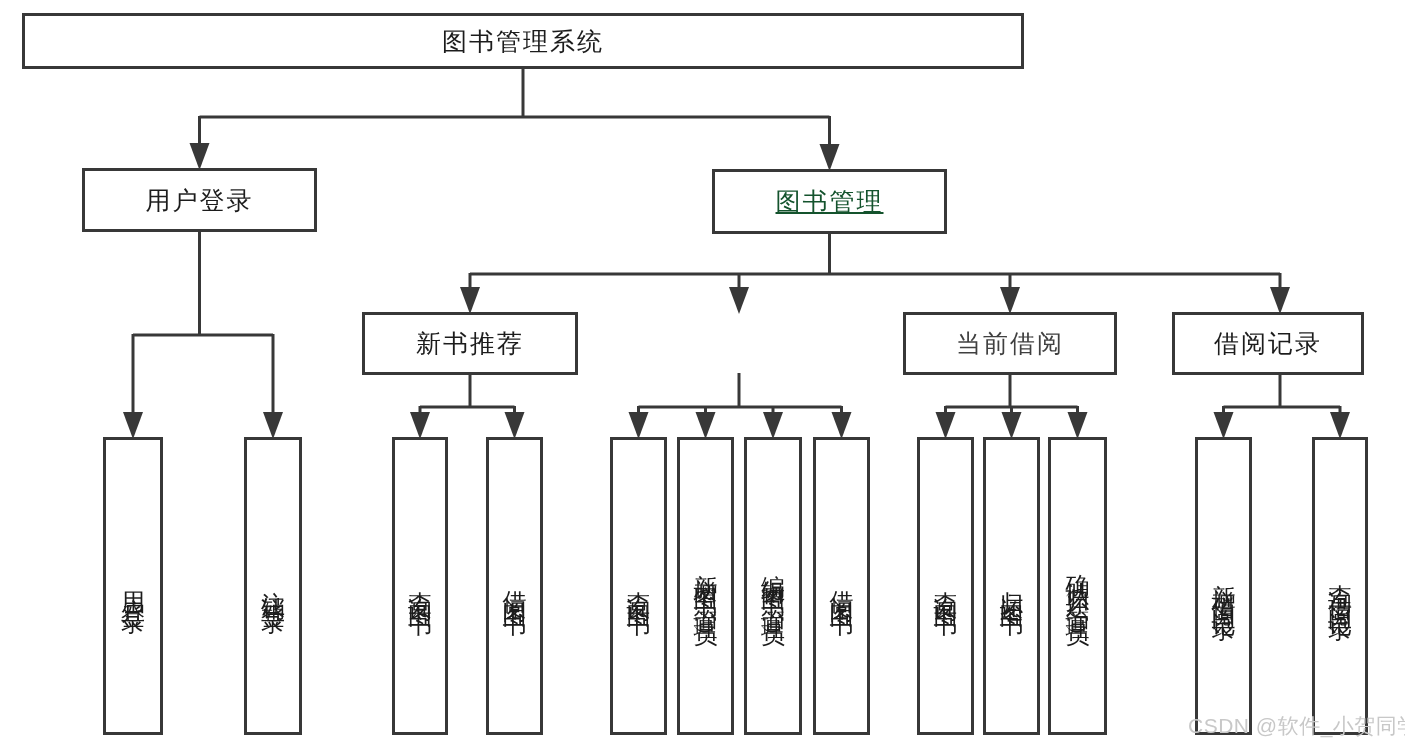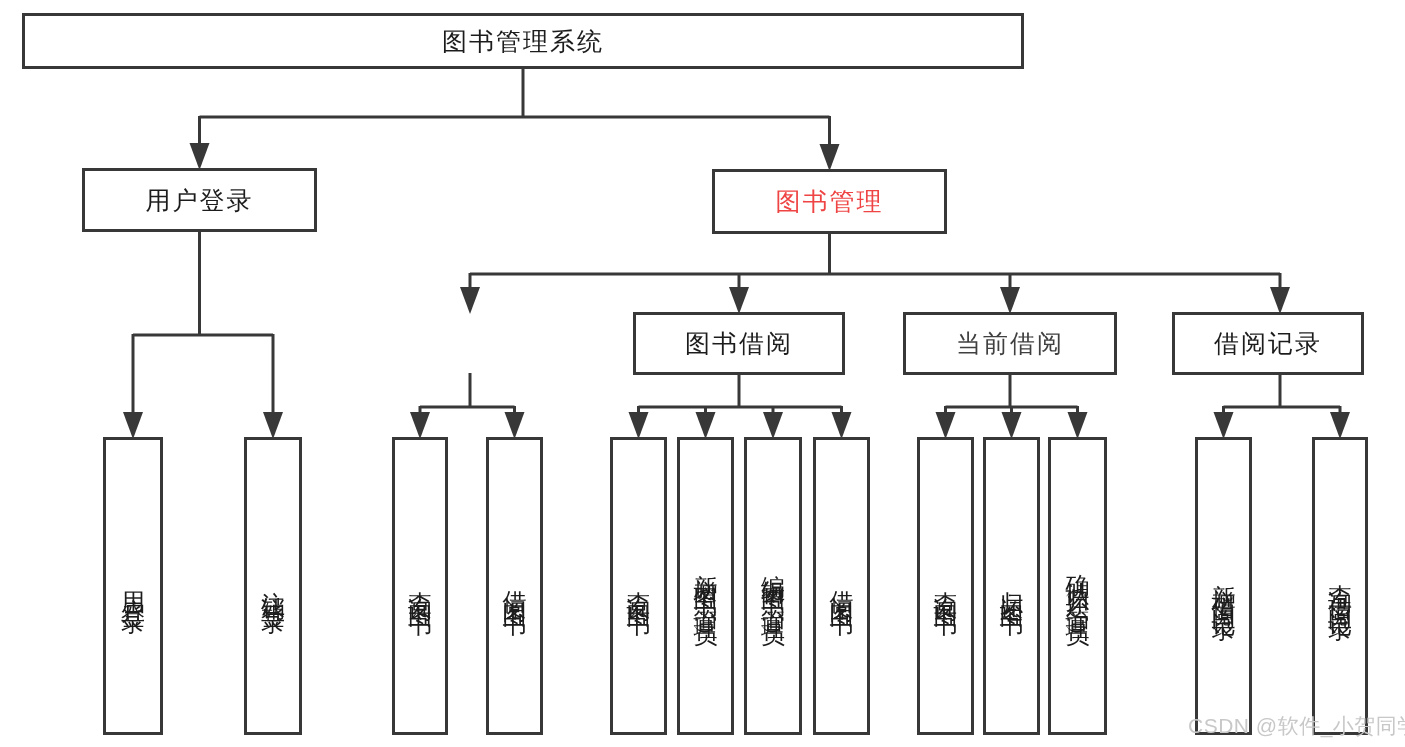--- a/index.html
+++ b/index.html
@@ -114,24 +114,24 @@
     </svg>
 
   <div id="watermark" style="color: rgb(200, 200, 200);">CSDN @软件_小贺同学</div>
 <div class="node" style="left: 22px; top: 13px; width: 1002px; height: 56px; border-color: rgb(56, 56, 56);">
       <span class="label" style="color: rgb(28, 28, 28);">图书管理系统</span>
     </div>
     <div class="node" style="left: 82px; top: 168px; width: 235px; height: 64px; border-color: rgb(56, 56, 56);">
       <span class="label" style="color: rgb(28, 28, 28);">用户登录</span>
     </div>
     <div class="node" style="left: 712px; top: 169px; width: 235px; height: 65px; border-color: rgb(56, 56, 56);">
-      <span class="label" style="color: #ef4444;">图书管理</span>
+      <span class="label" style="color: #14532d; text-decoration: underline;">图书管理</span>
     </div>
-    <div class="node" style="left: 633px; top: 312px; width: 212px; height: 63px; border-color: rgb(56, 56, 56);">
-      <span class="label" style="color: rgb(28, 28, 28);">图书借阅</span>
+    <div class="node" style="left: 362px; top: 312px; width: 216px; height: 63px; border-color: rgb(56, 56, 56);">
+      <span class="label" style="color: rgb(28, 28, 28);">新书推荐</span>
     </div>
     <div class="node" style="left: 903px; top: 312px; width: 214px; height: 63px; border-color: rgb(56, 56, 56);">
       <span class="label" style="color: #404040;">当前借阅</span>
     </div>
     <div class="node" style="left: 1172px; top: 312px; width: 192px; height: 63px; border-color: rgb(56, 56, 56);">
       <span class="label" style="color: rgb(28, 28, 28);">借阅记录</span>
     </div>
     <div class="node vertical" style="left: 103px; top: 437px; width: 60px; height: 298px; border-color: rgb(56, 56, 56);">
       <span class="label" style="color: rgb(28, 28, 28);">用户登录</span>
     </div>

